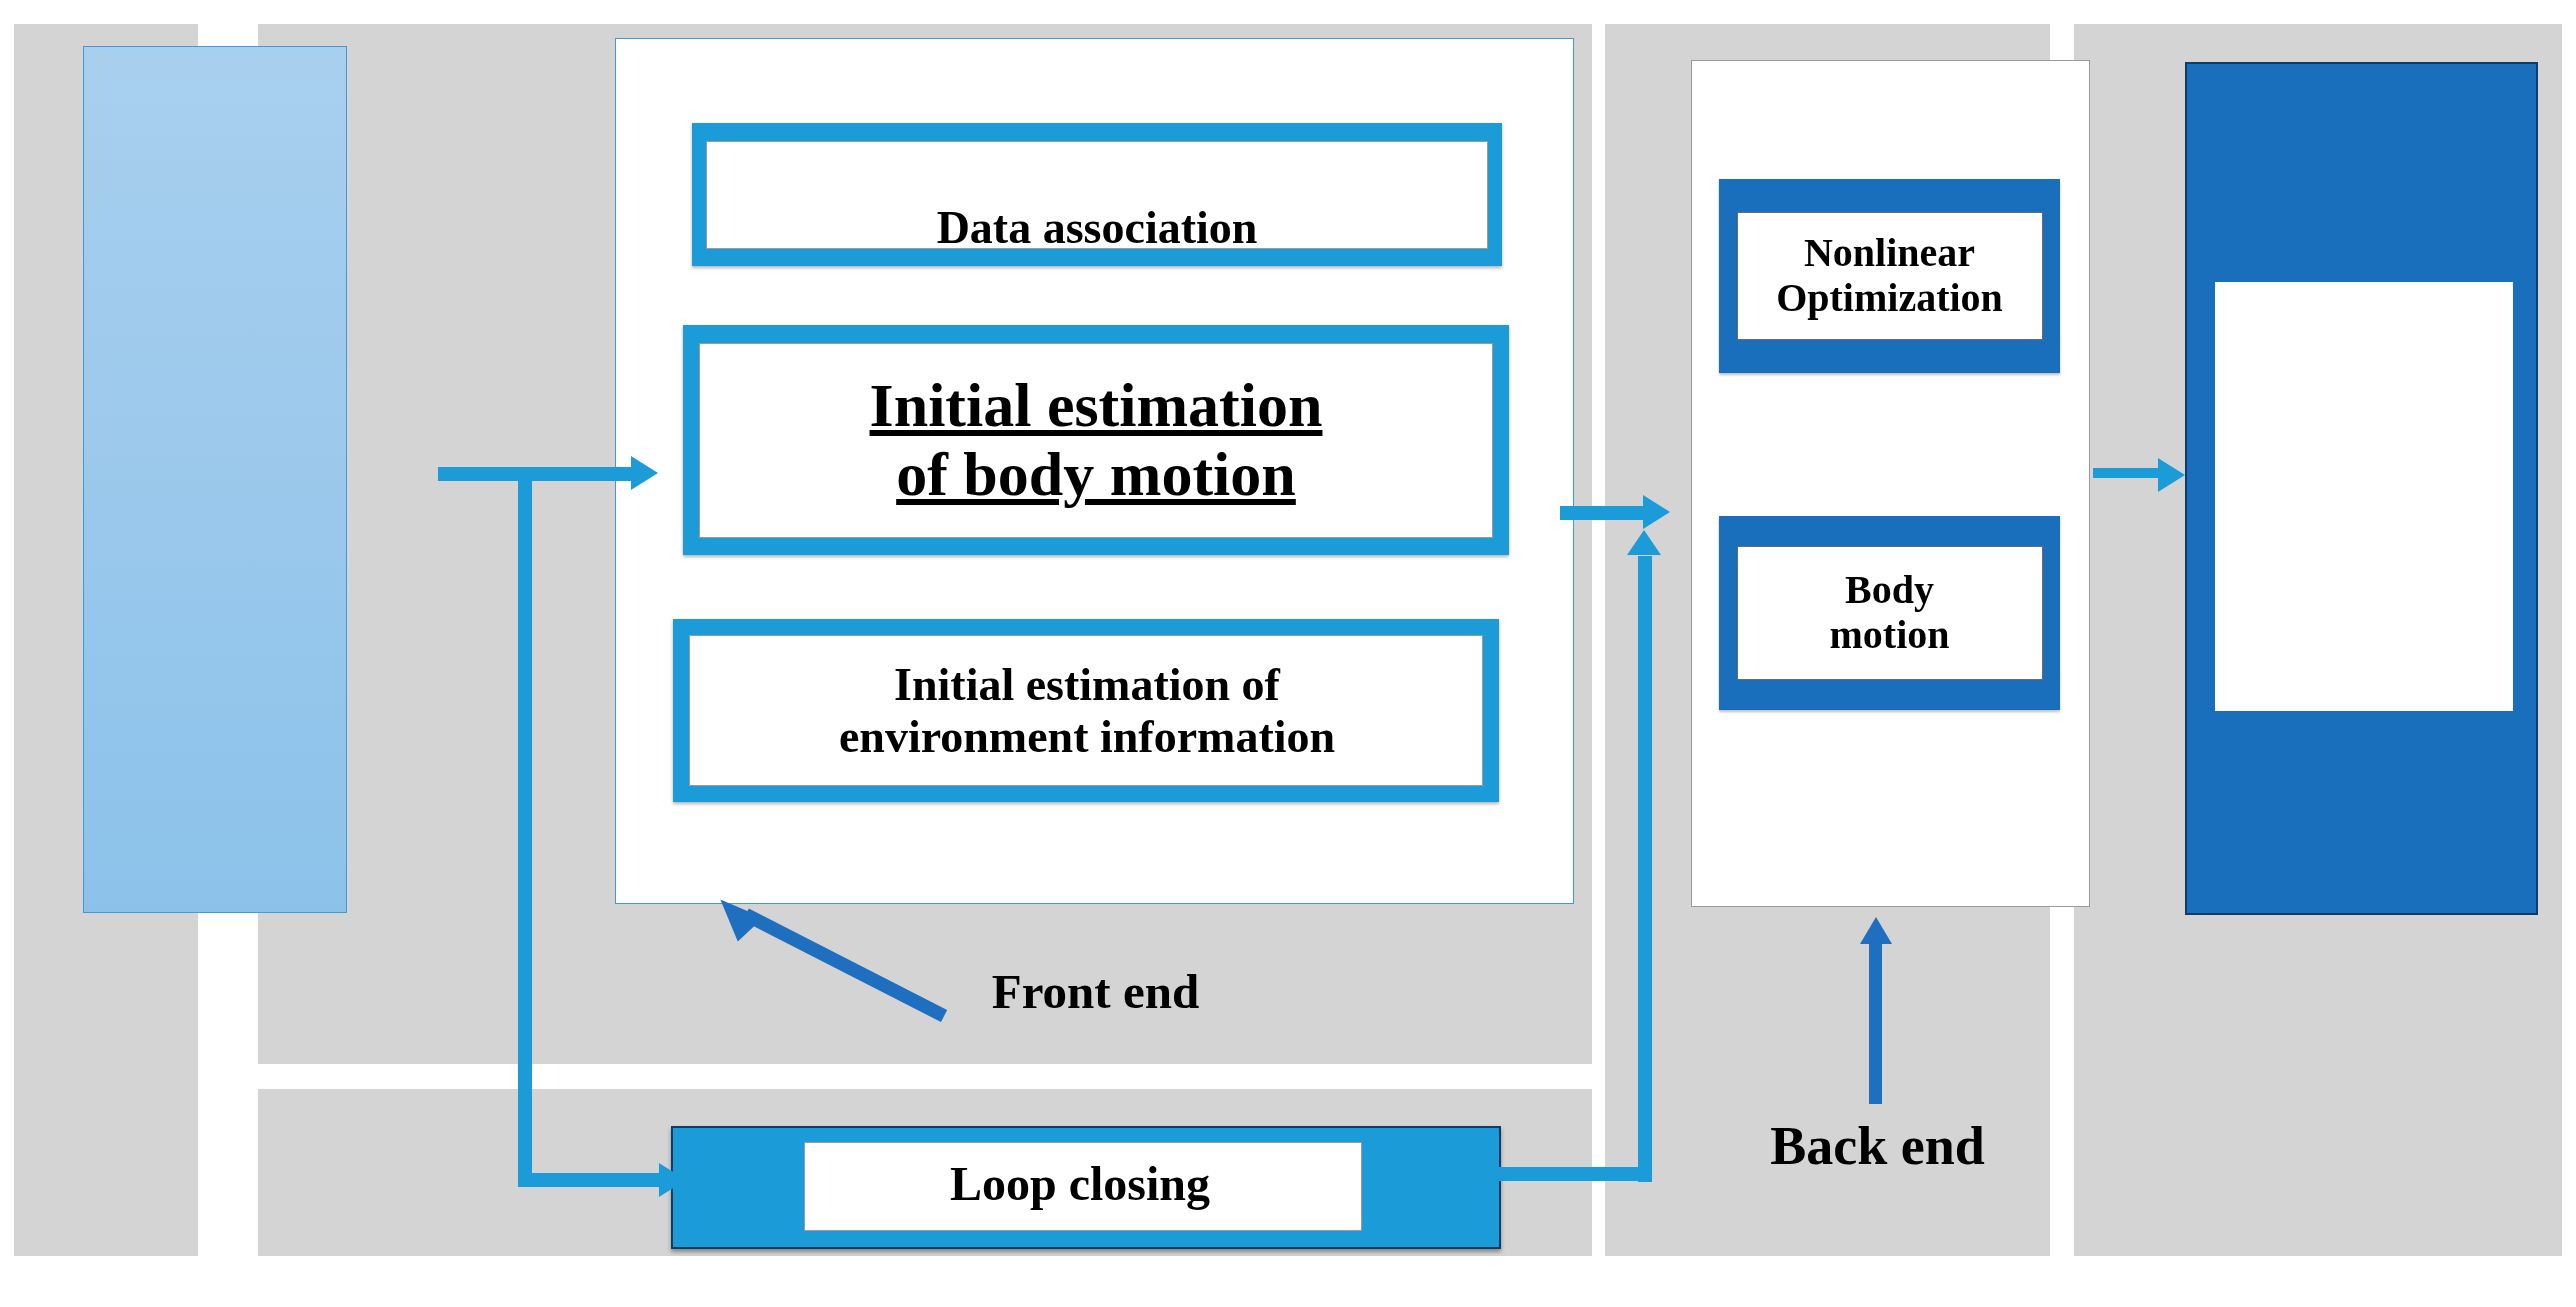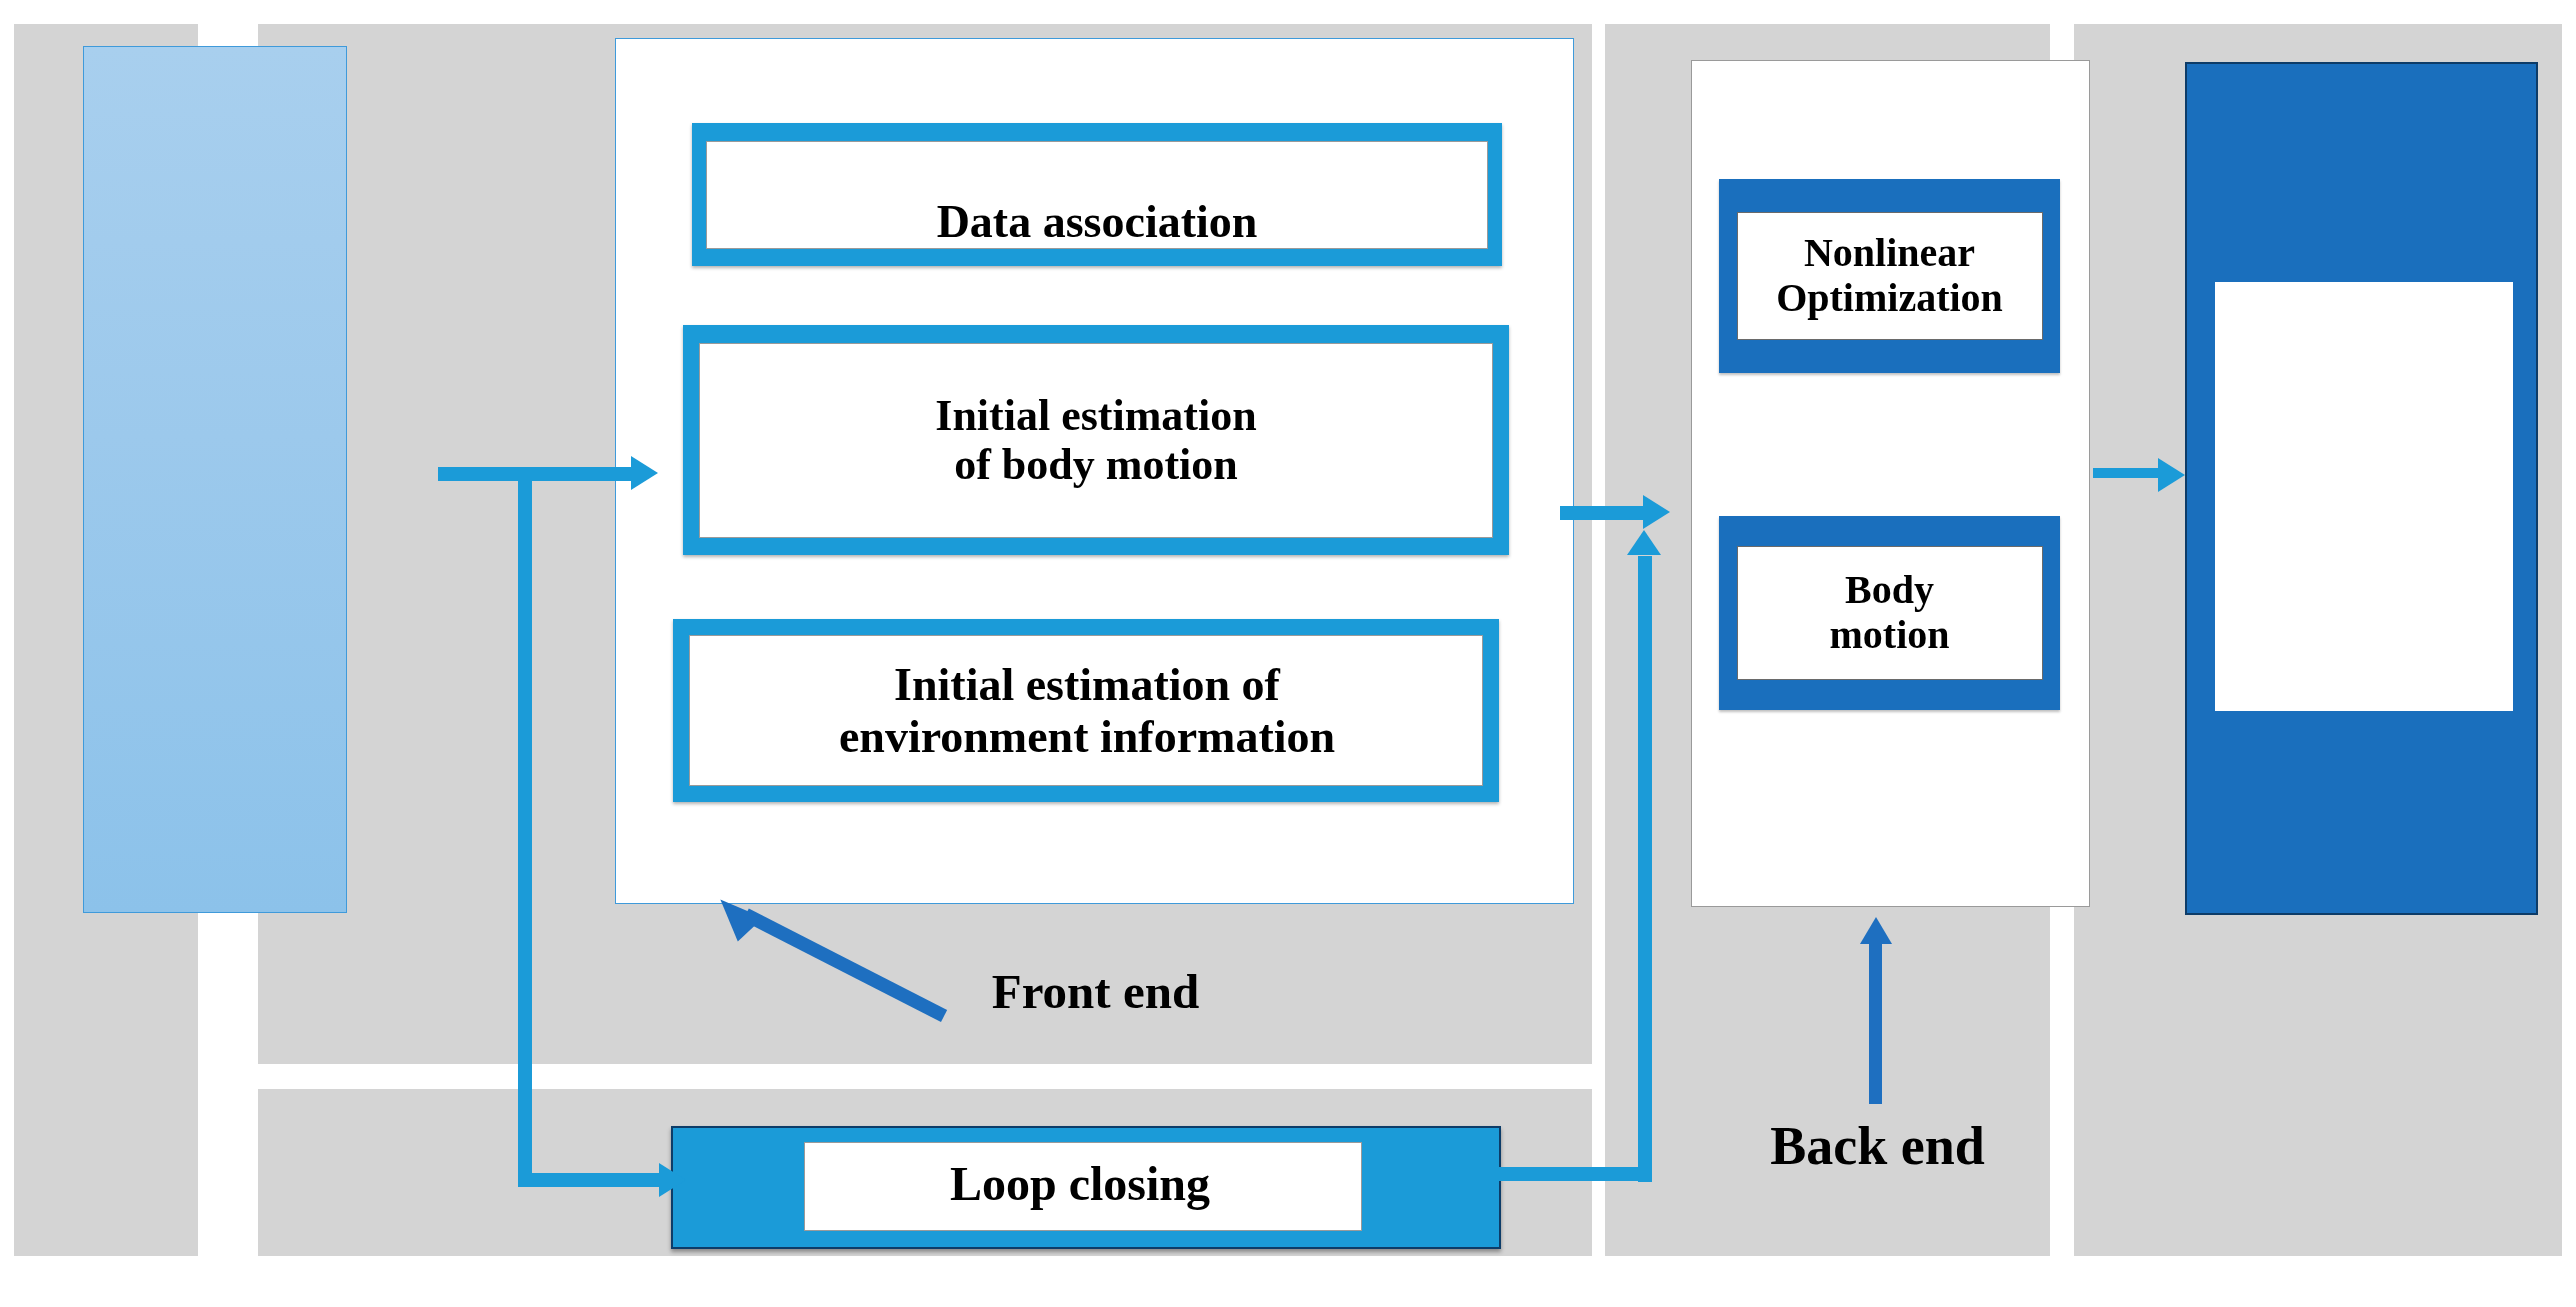--- a/index.html
+++ b/index.html
@@ -73,26 +73,26 @@
 
   <div class="panel" style="left:2074px;top:24px;width:488px;height:1232px;"></div>
 
   <div class="sensor-block" style="left:83px;top:46px;width:262px;height:865px;"></div>
 
   <div class="frontend-card" style="left:615px;top:38px;width:957px;height:864px;"></div>
 
   <div class="ring-box" style="left:692px;top:123px;width:810px;height:143px;">
     <div class="inner" style="left:14.3px;top:17.5px;right:14.3px;bottom:17.5px;"></div>
   </div>
-  <div class="lbl" style="left:692px;top:134px;width:810px;height:176px;font-size:46px;">Data association</div>
+  <div class="lbl" style="left:692px;top:140px;width:810px;height:176px;font-size:46px;">Data association</div>
 
   <div class="ring-box" style="left:683px;top:325px;width:826px;height:230px;">
     <div class="inner" style="left:16px;top:17.5px;right:16px;bottom:17.5px;"></div>
   </div>
-  <div class="lbl" style="left:683px;top:325px;width:826px;height:230px;font-size:44px;">Initial estimation
+  <div class="lbl" style="left:683px;top:325px;width:826px;height:230px;font-size:62px;text-decoration:underline;">Initial estimation
 of body motion</div>
 
   <div class="ring-box" style="left:673px;top:619px;width:826px;height:183px;">
     <div class="inner" style="left:16px;top:16px;right:16px;bottom:16px;"></div>
   </div>
   <div class="lbl" style="left:674px;top:619px;width:826px;height:183px;font-size:46px;">Initial estimation of
 environment information</div>
 
   <svg class="diag" style="left:714px;top:897px;width:238px;height:127px;" viewBox="0 0 300 160">
     <line x1="290" y1="150" x2="40" y2="22" stroke="#1e6fc0" stroke-width="17"></line>

